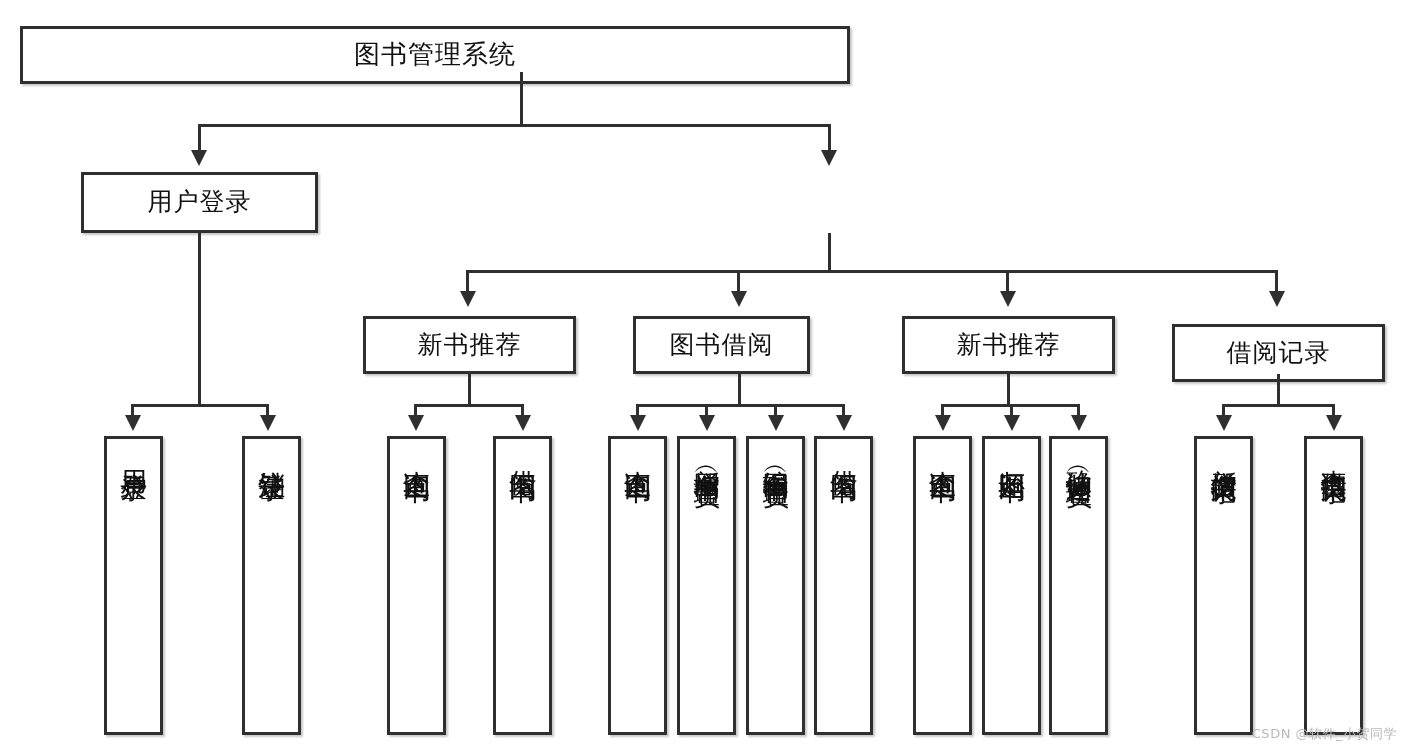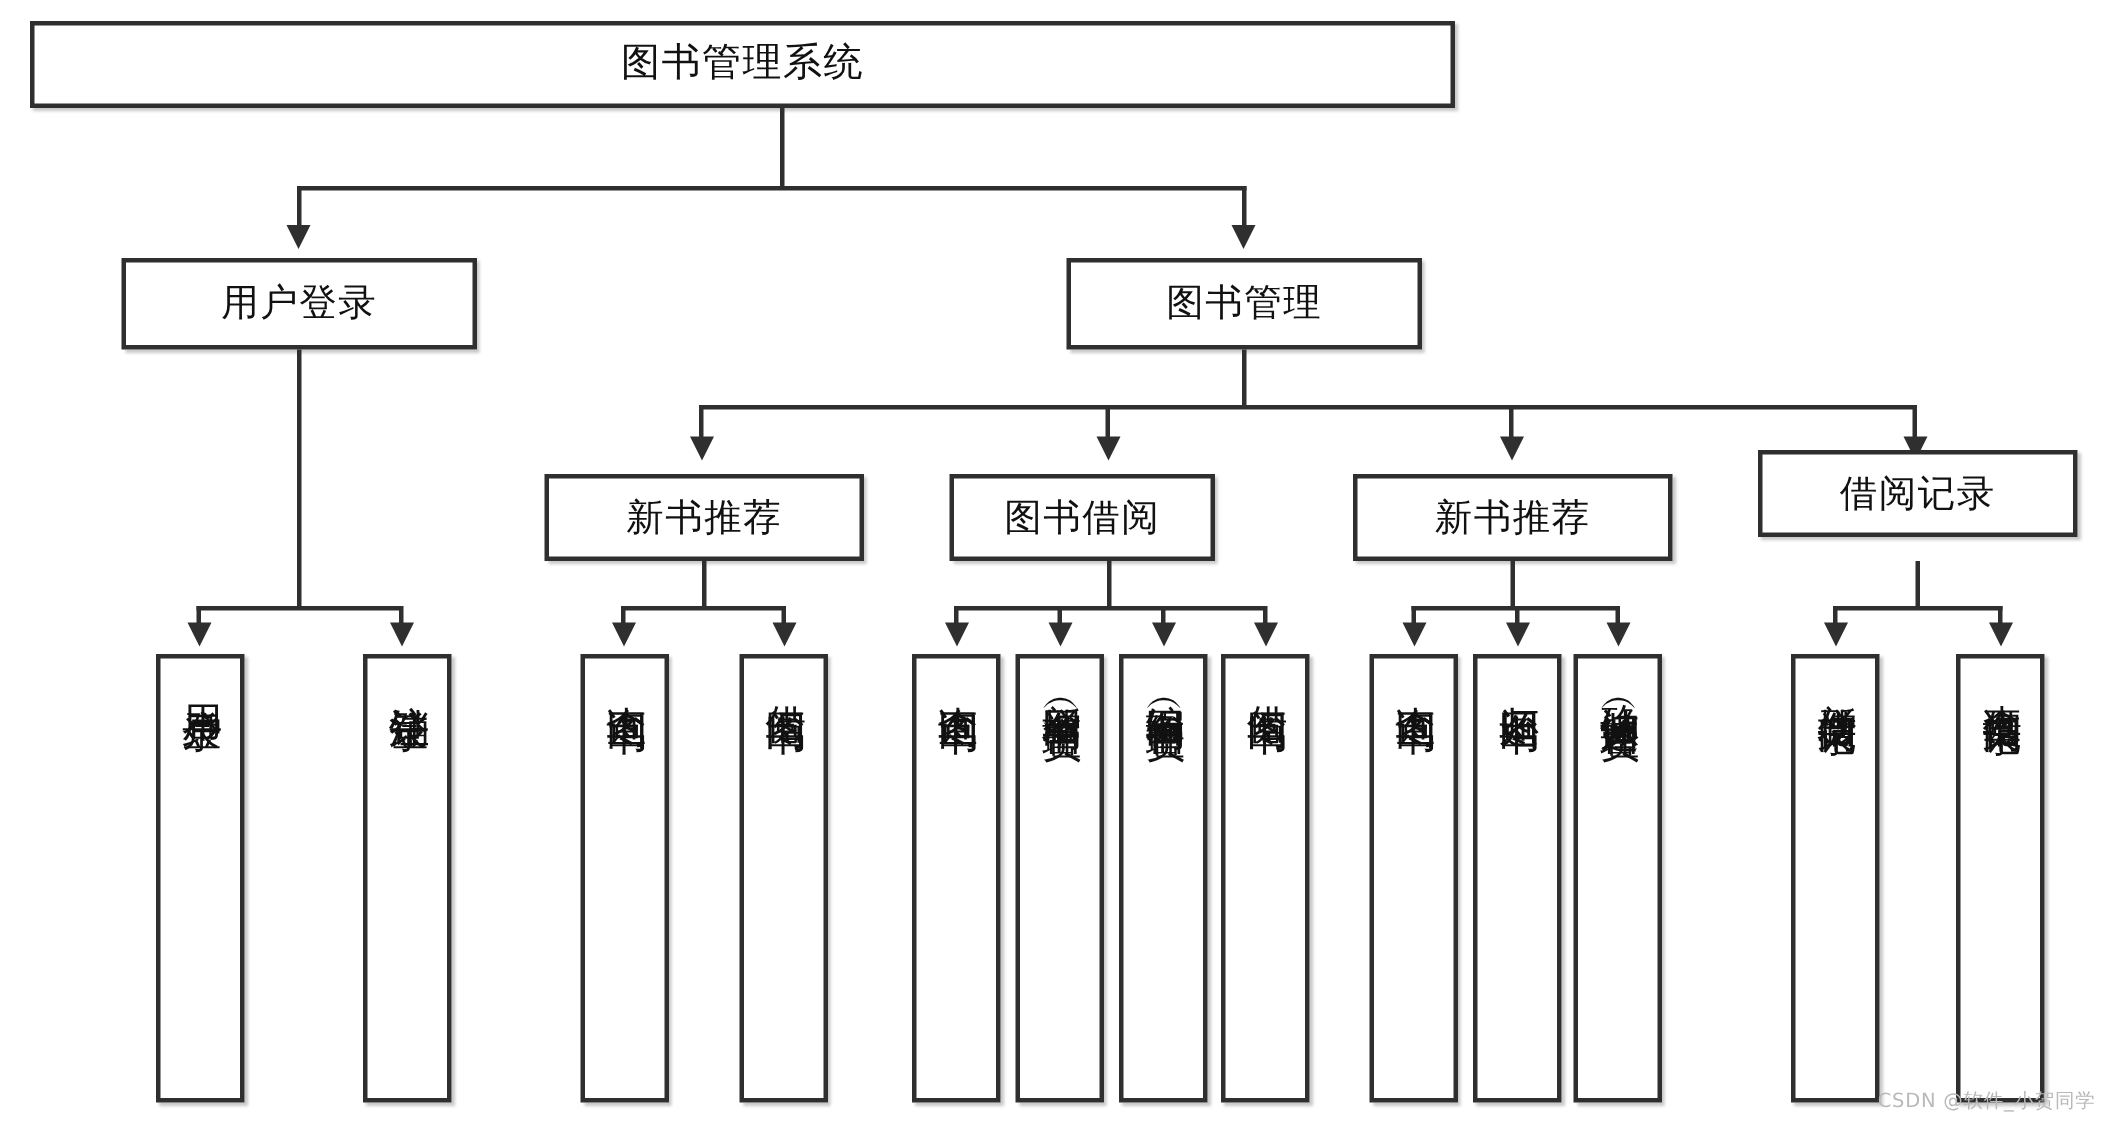--- a/index.html
+++ b/index.html
@@ -82,41 +82,38 @@
     font-family: "DejaVu Sans", "Liberation Sans", sans-serif;
     white-space: nowrap;
     letter-spacing: 0.5px;
   }
 </style>
 </head>
 <body>
 
 <div id="canvas">
 
-  <div class="node h root" style="left:20px; top:14px; width:950px; height:58px;">
+  <div class="node h root" style="left:20px; top:26px; width:830px; height:58px;">
     <span class="label">图书管理系统</span>
   </div>
 
   <div class="ln v" style="left:520px; top:72px; width:3px; height:54px;"></div>
 
   <div class="ln h" style="left:198px; top:124px; width:633px; height:3px;"></div>
 
   <div class="ln v" style="left:198px; top:124px; width:3px; height:28px;"></div>
   <div class="arrow" style="left:191px; top:150px;"></div>
 
   <div class="ln v" style="left:828px; top:124px; width:3px; height:28px;"></div>
   <div class="arrow" style="left:821px; top:150px;"></div>
 
   <div class="node h" style="left:81px; top:172px; width:237px; height:61px;">
     <span class="label">用户登录</span>
   </div>
 
-  <div class="node h" style="left:711px; top:172px; width:237px; height:61px;">
-    <span class="label">图书管理</span>
-  </div>
 
   <div class="ln v" style="left:198px; top:233px; width:3px; height:173px;"></div>
   <div class="ln h" style="left:131px; top:404px; width:137px; height:3px;"></div>
   <div class="ln v" style="left:131px; top:404px; width:3px; height:13px;"></div>
   <div class="arrow" style="left:125px; top:415px;"></div>
   <div class="ln v" style="left:266px; top:404px; width:3px; height:13px;"></div>
   <div class="arrow" style="left:260px; top:415px;"></div>
 
   <div class="ln v" style="left:828px; top:233px; width:3px; height:39px;"></div>
   <div class="ln h" style="left:466px; top:270px; width:812px; height:3px;"></div>
@@ -131,21 +128,21 @@
 
   <div class="node h" style="left:363px; top:316px; width:213px; height:58px;">
     <span class="label">新书推荐</span>
   </div>
   <div class="node h" style="left:633px; top:316px; width:177px; height:58px;">
     <span class="label">图书借阅</span>
   </div>
   <div class="node h" style="left:902px; top:316px; width:213px; height:58px;">
     <span class="label">新书推荐</span>
   </div>
-  <div class="node h" style="left:1172px; top:300px; width:213px; height:58px;">
+  <div class="node h" style="left:1172px; top:324px; width:213px; height:58px;">
     <span class="label">借阅记录</span>
   </div>
 
   <div class="ln v" style="left:468px; top:374px; width:3px; height:32px;"></div>
   <div class="ln h" style="left:414px; top:404px; width:110px; height:3px;"></div>
   <div class="ln v" style="left:414px; top:404px; width:3px; height:13px;"></div>
   <div class="arrow" style="left:408px; top:415px;"></div>
   <div class="ln v" style="left:521px; top:404px; width:3px; height:13px;"></div>
   <div class="arrow" style="left:515px; top:415px;"></div>
 

